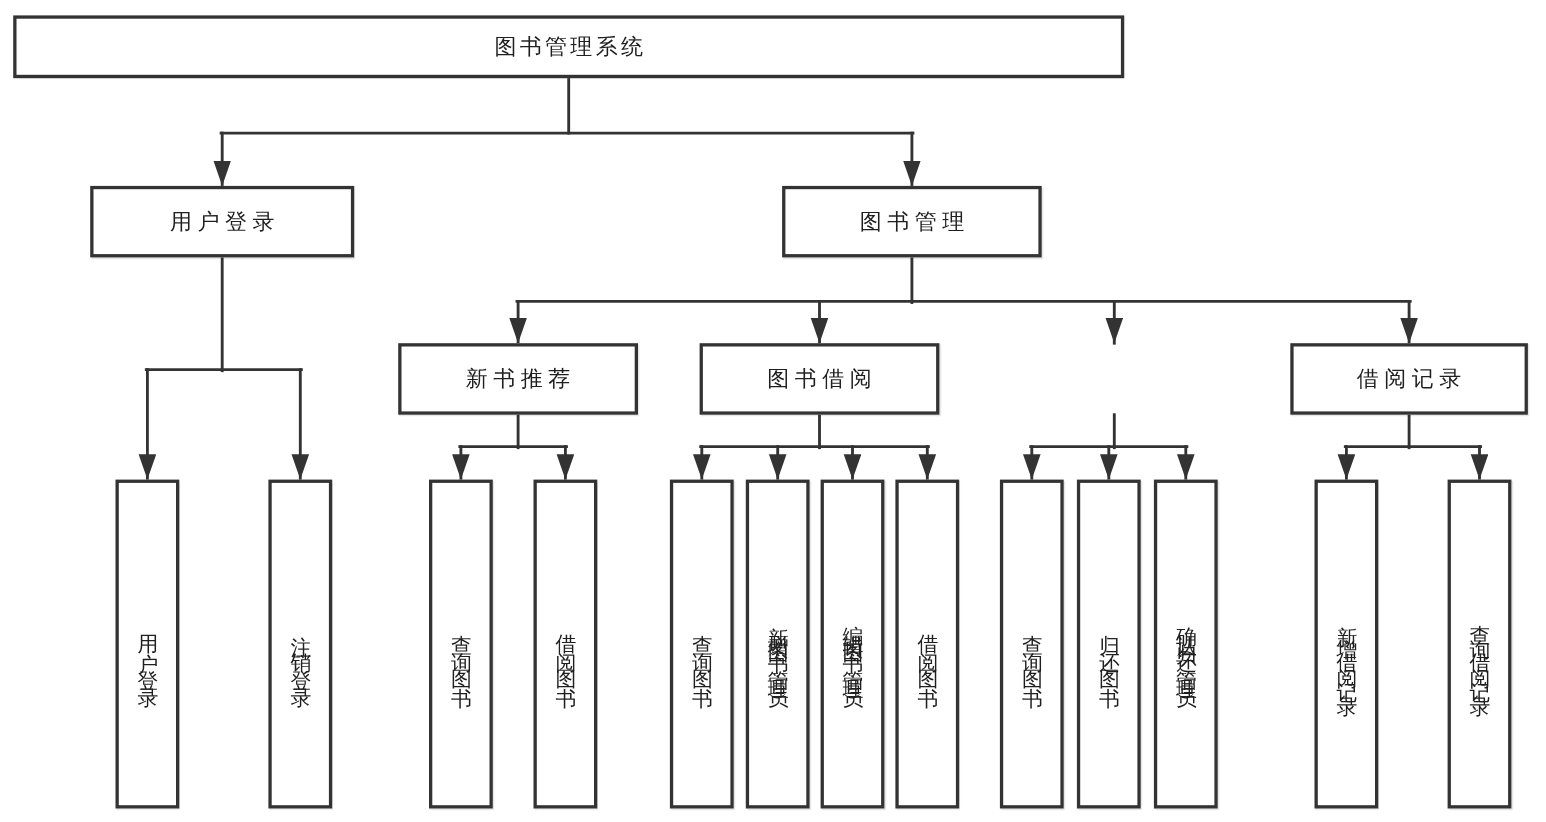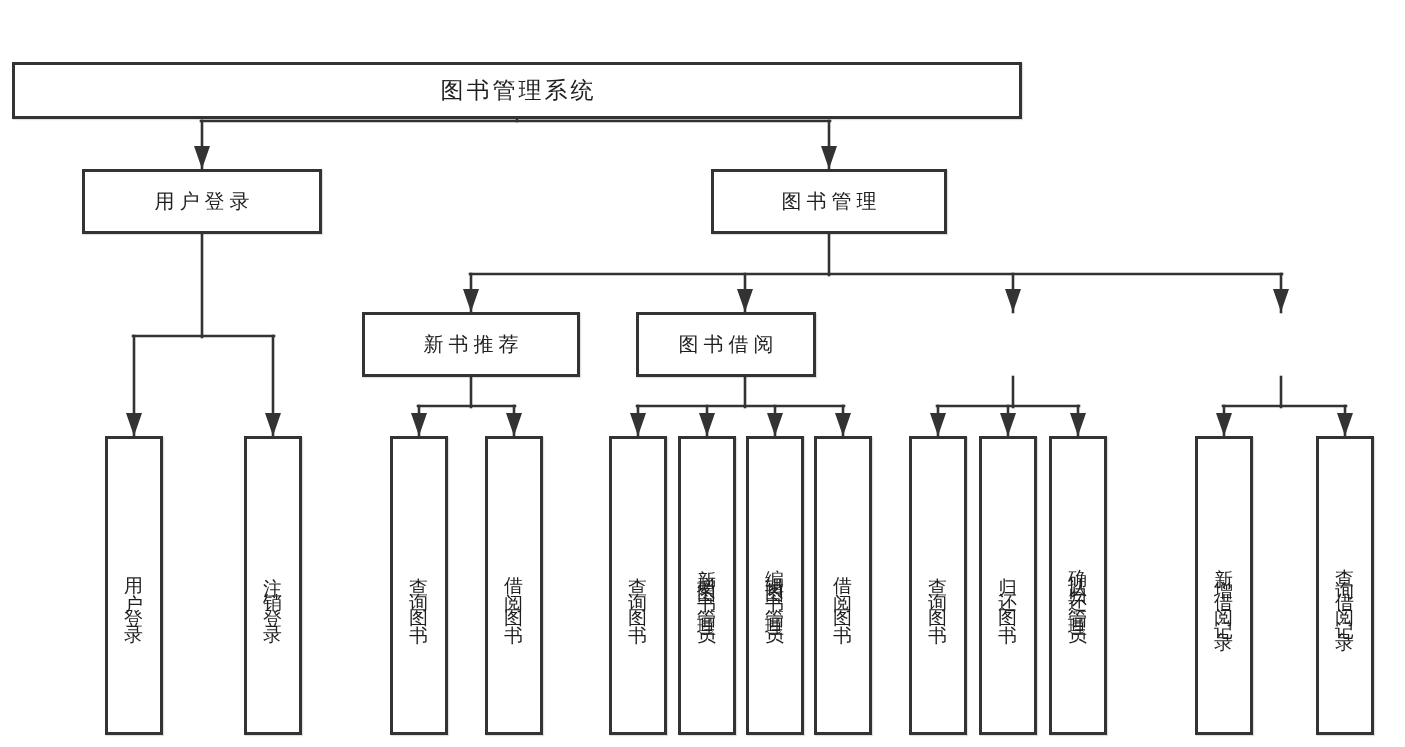--- a/index.html
+++ b/index.html
@@ -22,21 +22,21 @@
   .connectors marker path{stroke:none;fill:var(--line);}
   .box{
     position:absolute;
     box-sizing:border-box;
     border:3px solid var(--line);
     background:var(--background);
     display:flex;align-items:center;justify-content:center;
     box-shadow:1px 1px 1px rgba(0,0,0,0.12);
   }
   .box-h{font-size:20px;letter-spacing:5px;text-indent:5px;white-space:nowrap;}
-  .box-root{font-size:23px;letter-spacing:3px;text-indent:3px;margin-top:48px;}
+  .box-root{font-size:20px;letter-spacing:3px;text-indent:3px;}
   .vtext{
     writing-mode:vertical-rl;
     text-orientation:mixed;
     font-size:19px;
     line-height:1;
     white-space:nowrap;
   }
   .ls4 .vtext{letter-spacing:16px;margin-bottom:-16px;}
   .ls6 .vtext{letter-spacing:13px;margin-bottom:-13px;}
   .ls9 .vtext{letter-spacing:8px;margin-bottom:-8px;}
@@ -101,21 +101,22 @@
     <path d="M1224,406 V436" marker-end="url(#arr)"></path>
     <path d="M1345,406 V436" marker-end="url(#arr)"></path>
   </svg>
 
   <div class="box box-h box-root" style="left:12px;top:14px;width:1010px;height:57px">图书管理系统</div>
 
   <div class="box box-h" style="left:82px;top:169px;width:240px;height:65px">用户登录</div>
   <div class="box box-h" style="left:711px;top:169px;width:236px;height:65px">图书管理</div>
 
   <div class="box box-h" style="left:362px;top:312px;width:218px;height:65px">新书推荐</div>
-  <div class="box box-h" style="left:636px;top:312px;width:180px;height:65px">图书借阅</div>
+  <div class="box box-h" style="left:636px;top:312px;width:218px;height:65px">图书借阅</div>
+  <div class="box box-h" style="left:1173px;top:312px;width:216px;height:65px">借阅记录</div>
 
   <div class="box ls4" style="left:105px;top:436px;width:58px;height:299px">
     <span class="vtext">用户登录</span>
   </div>
   <div class="box ls4" style="left:244px;top:436px;width:58px;height:299px">
     <span class="vtext">注销登录</span>
   </div>
 
   <div class="box ls4" style="left:390px;top:436px;width:58px;height:299px">
     <span class="vtext">查询图书</span>

